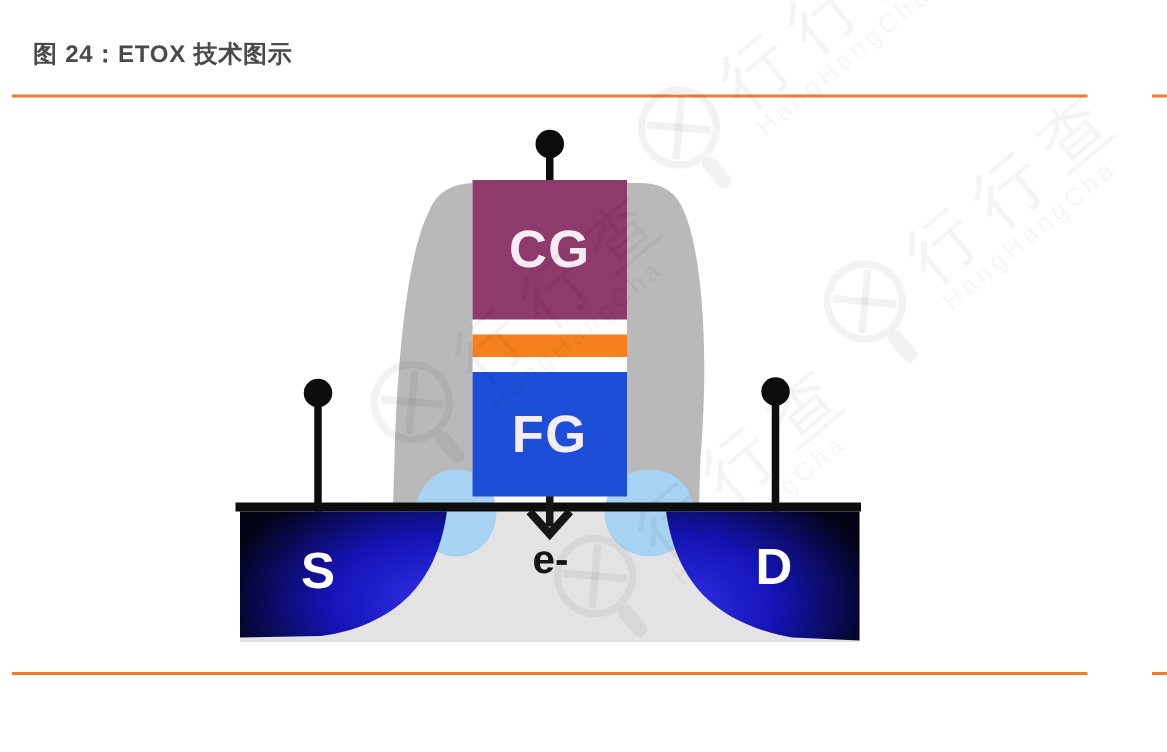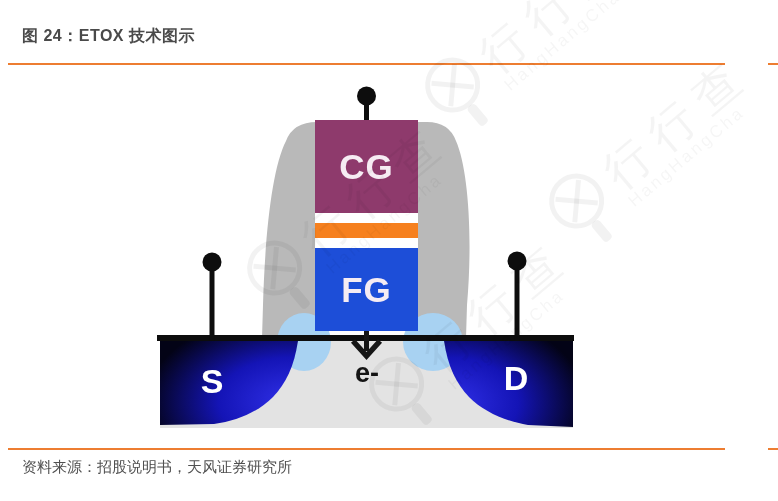--- a/index.html
+++ b/index.html
@@ -162,15 +162,14 @@
       <rect x="27" y="57" width="10" height="24" rx="4" fill="rgba(0,0,0,0.05)"></rect>
     </svg>
     <div class="wm-body">
       <span class="wm-chars">行行查</span>
       <span class="wm-sub">HangHangCha</span>
     </div>
   </div>
 
   <div class="rule rule-bottom-main"></div>
   <div class="rule rule-bottom-end"></div>
-  <div class="source-note">资料来源：招股说明书，天风证券研究所</div>
 
 </div>
 
 </body></html>

